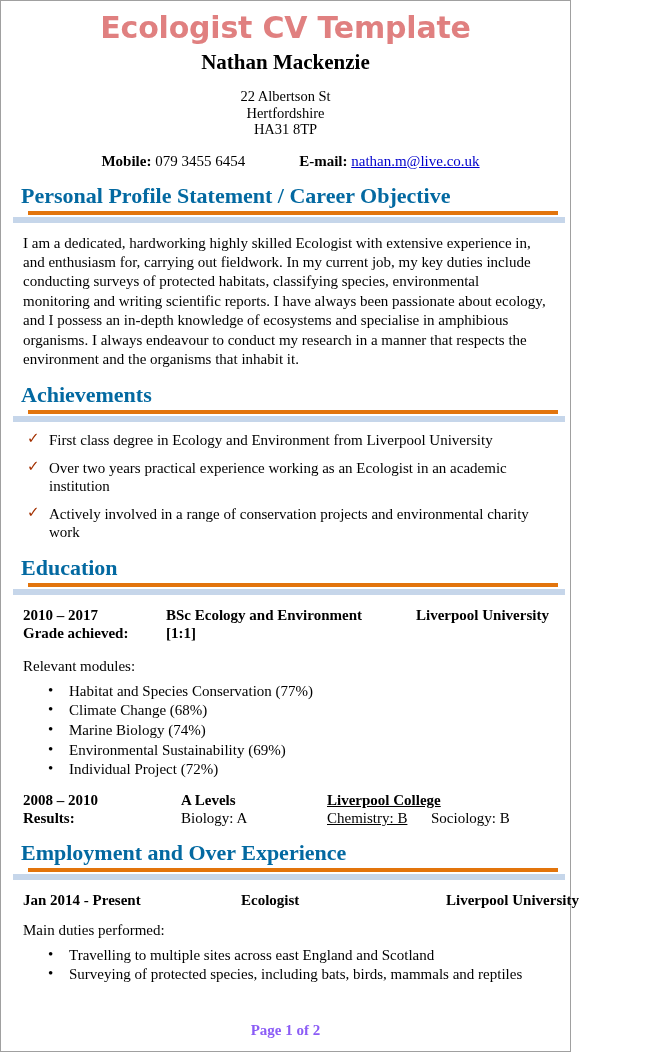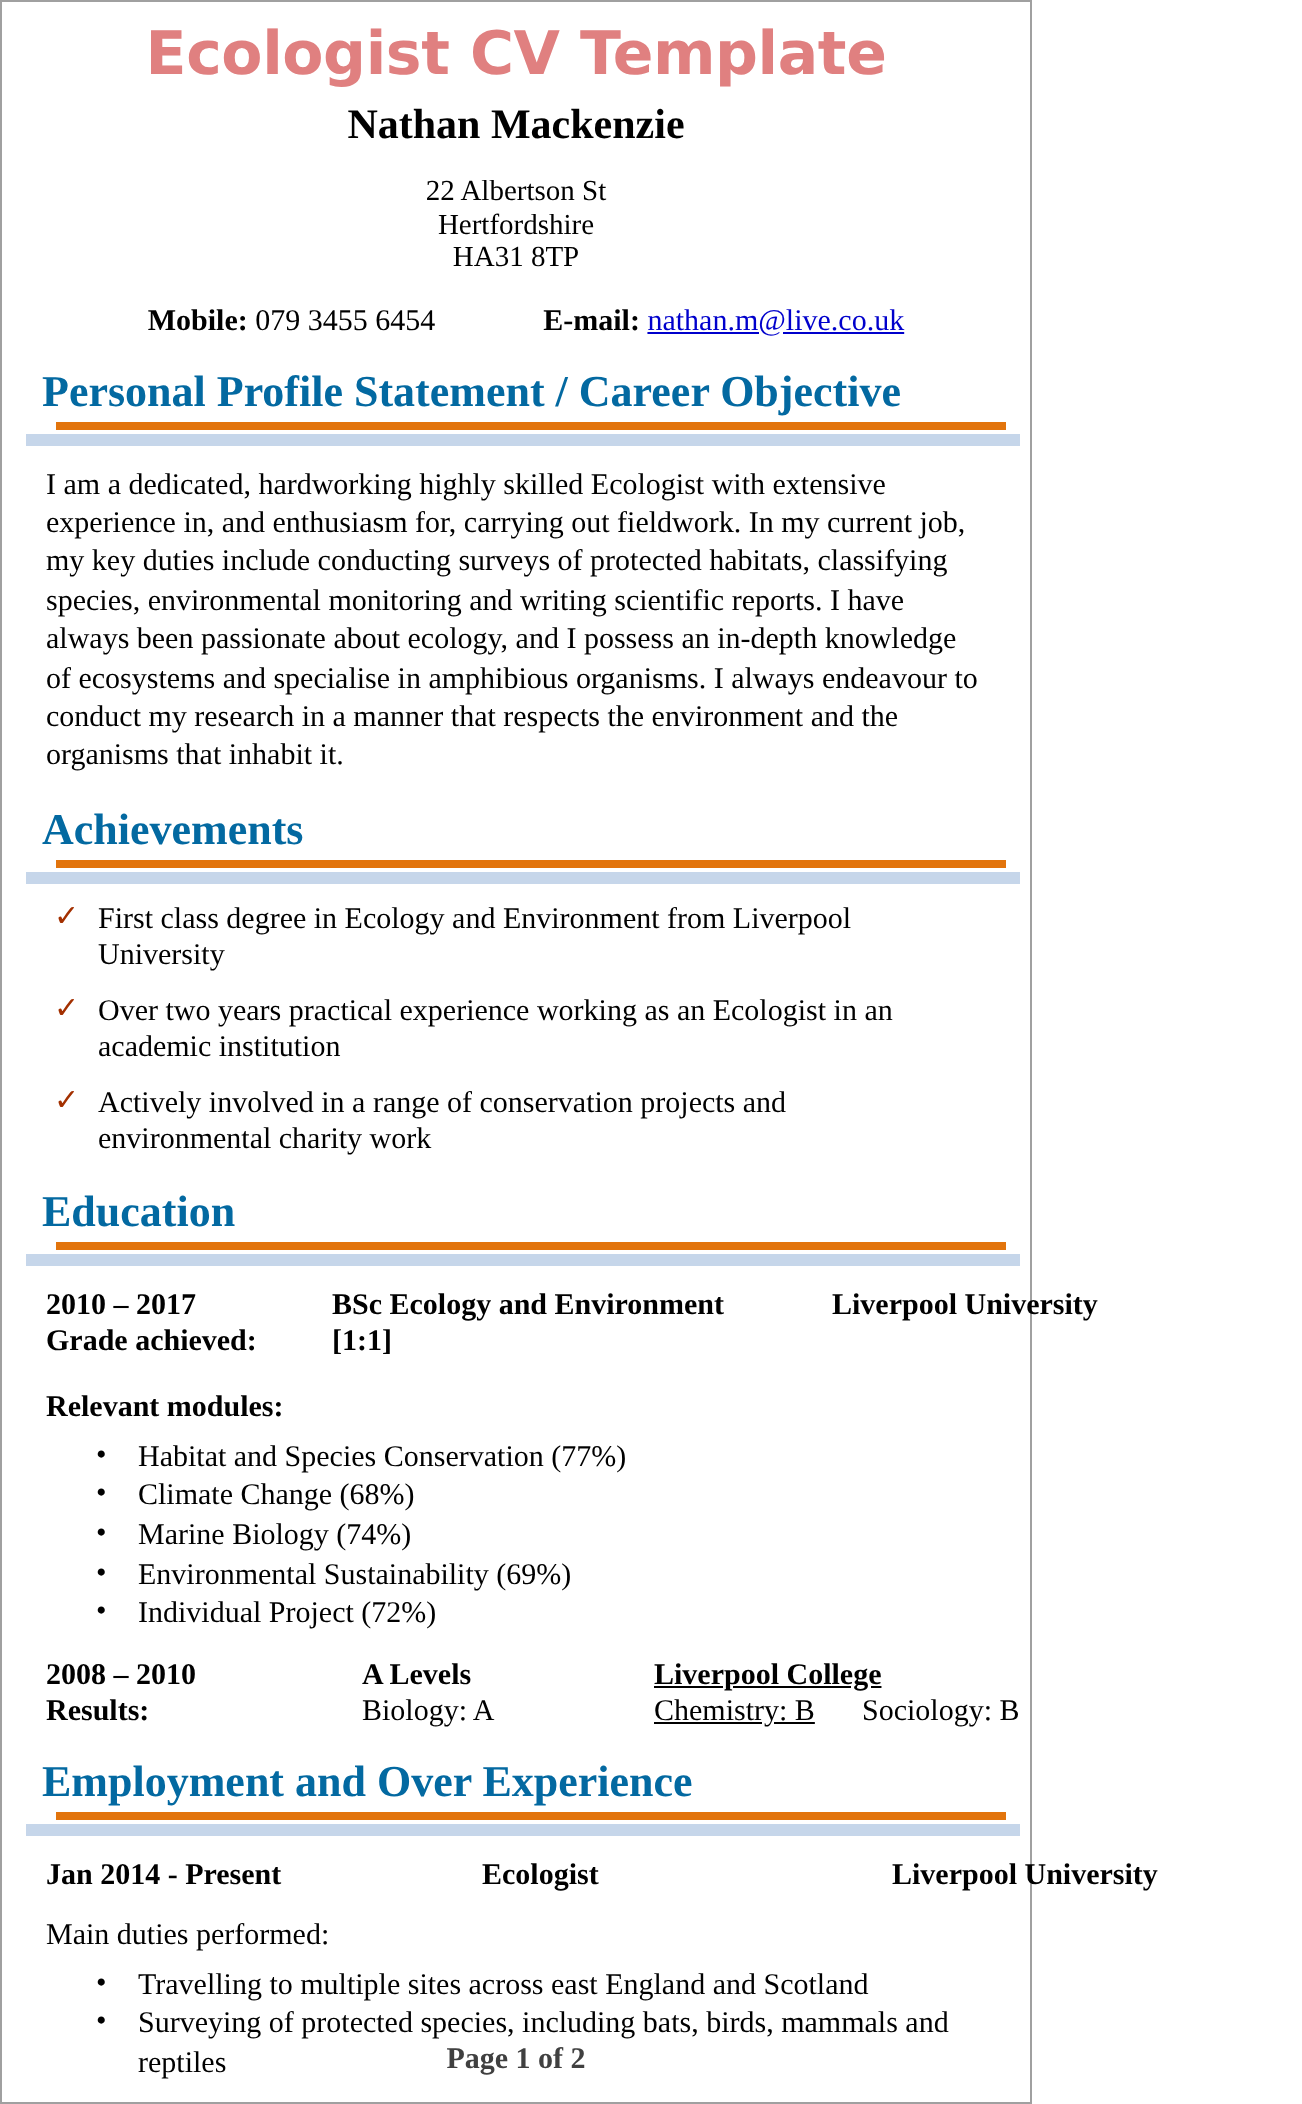--- a/index.html
+++ b/index.html
@@ -10,21 +10,21 @@
   body {
     width: 651px;
     height: 1052px;
     font-family: "Liberation Serif", "DejaVu Serif", serif;
     color: #000000;
     overflow: hidden;
   }
   .page {
     position: relative;
     box-sizing: border-box;
-    width: 516px;
+    width: 571px;
     height: 1052px;
     border: 1px solid #a0a0a0;
     background: #ffffff;
     padding: 0;
   }
 
   
   .cv-title {
     text-align: center;
     font-family: "DejaVu Sans", sans-serif;
@@ -134,21 +134,21 @@
   .col-b-al { left: 180px; }
   .col-c-al { left: 326px; text-decoration: underline; }
   .col-d-al { left: 430px; }
   .col-b-emp { left: 240px; }
   .col-c-emp { left: 445px; }
 
   .edu-block { margin-top: 11px; }
   .sub-label {
     font-size: 15px;
     line-height: 18px;
-    font-weight: bold;
+    font-weight: normal;
     margin: 15px 0 0 22px;
   }
   .plain-label {
     font-size: 15px;
     line-height: 18px;
     margin: 12px 0 0 22px;
   }
 
   
   .dot-list {
@@ -171,21 +171,21 @@
 
   
   .page-footer {
     position: absolute;
     left: 0;
     right: 0;
     bottom: 12px;
     text-align: center;
     font-weight: bold;
     font-size: 15px;
-    color: #404040;
+    color: #8b5cf6;
   }
 </style>
 </head>
 <body>
 
 <div class="page">
 
   <div class="cv-title">Ecologist CV Template</div>
   <div class="cv-name">Nathan Mackenzie</div>
 

